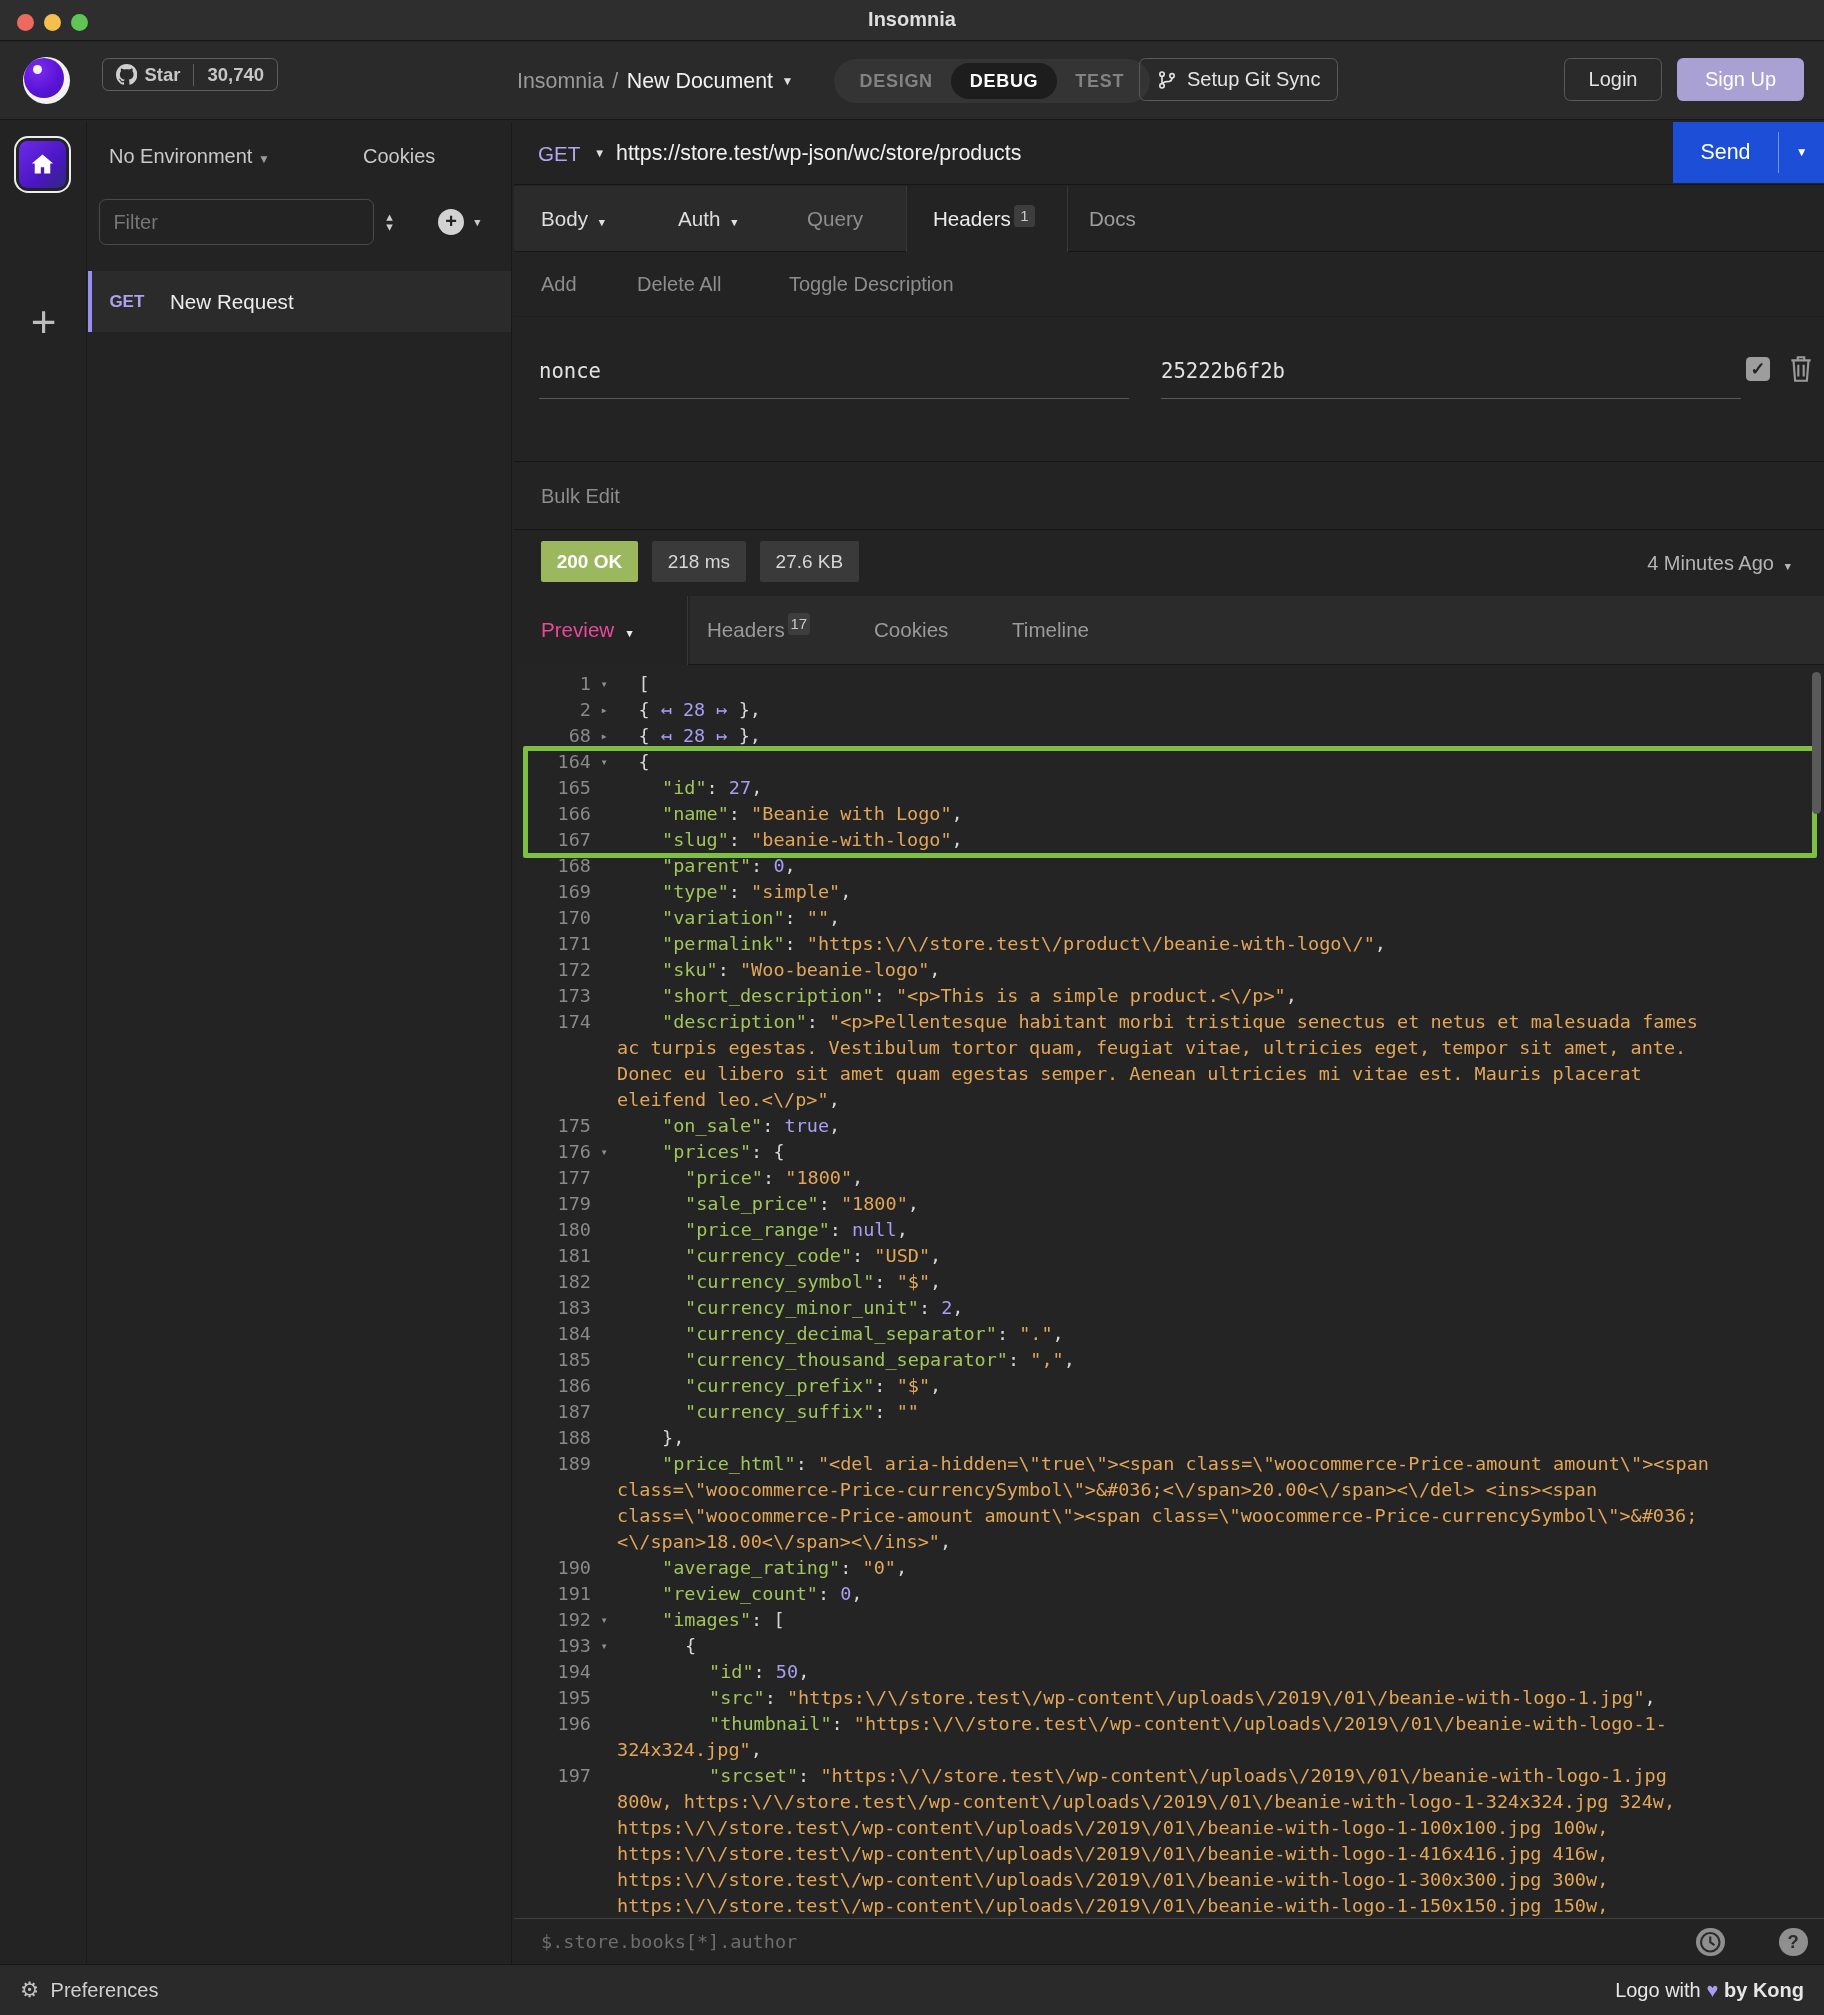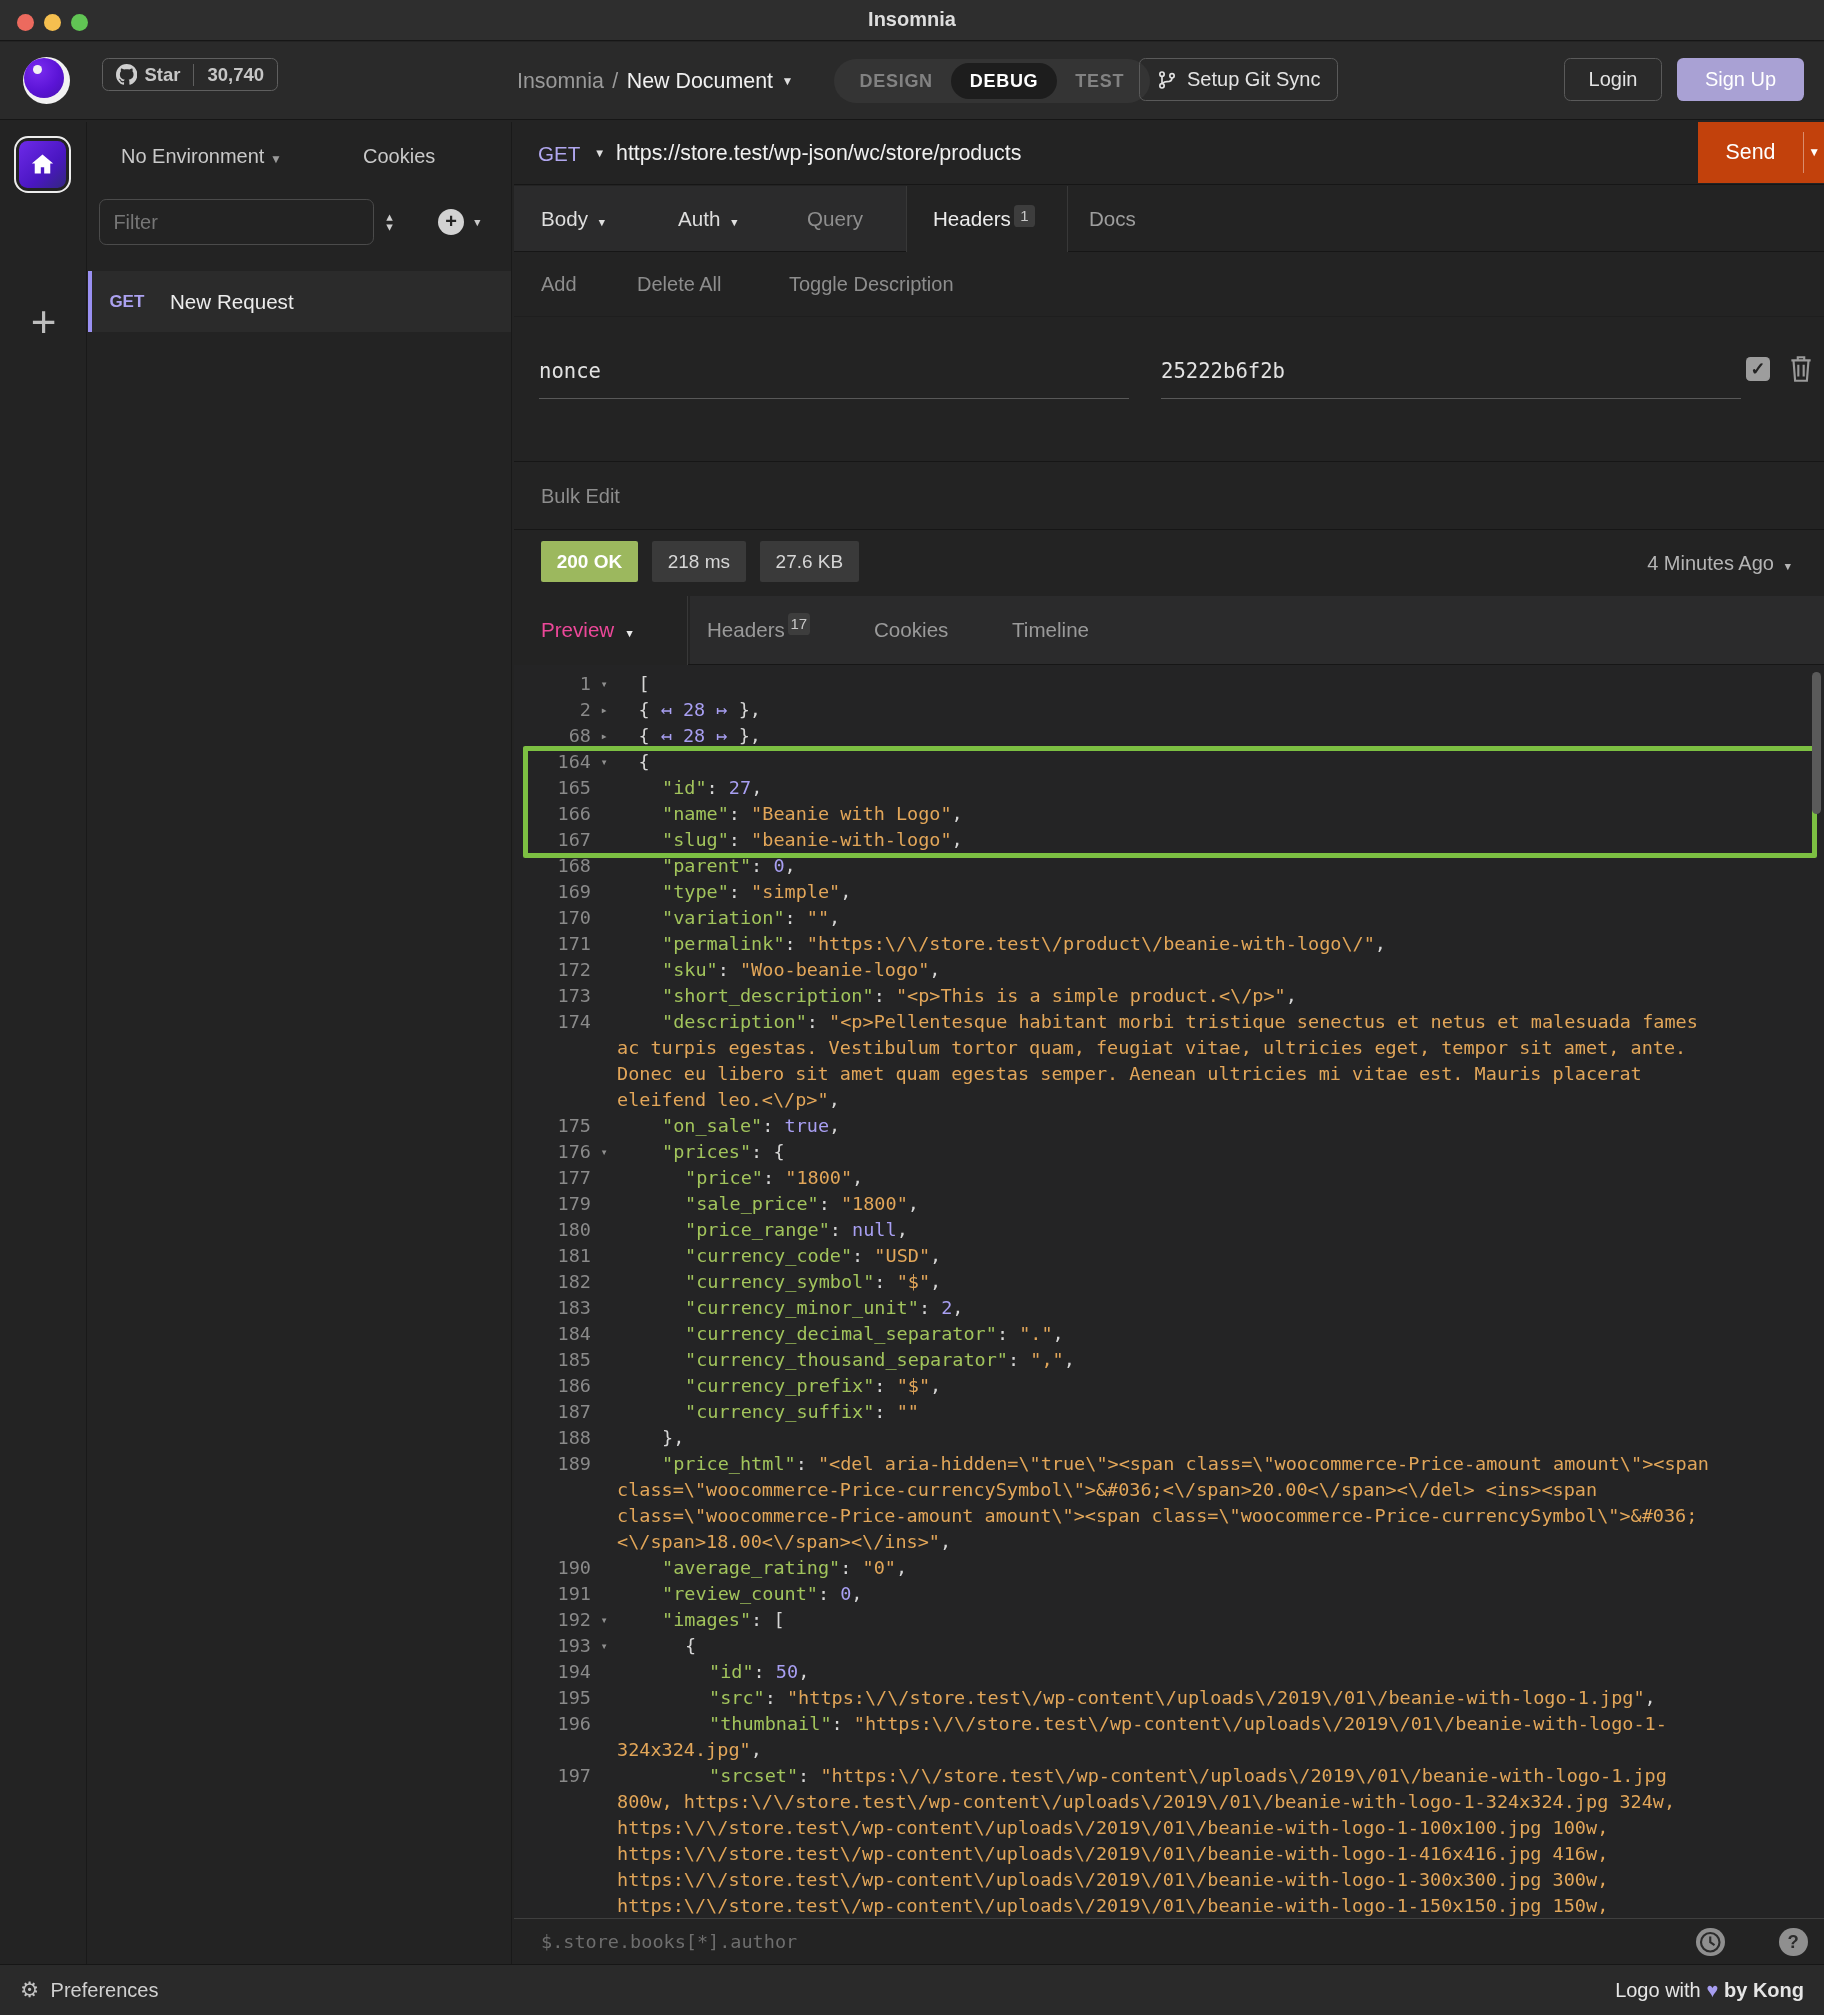--- a/index.html
+++ b/index.html
@@ -33,40 +33,40 @@
 
   
   .rail { position:absolute; left:0; top:122px; width:87px; bottom:51px; background:#232323; border-right:1.4px solid #191919; }
   .homebtn { position:absolute; left:14.2px; top:14.2px; width:57px; height:57px; border:2.8px solid #ececec; border-radius:14.2px; background:#232323; padding:2.8px; }
   .homebtn .inner { width:100%; height:100%; border-radius:8.5px; background:linear-gradient(135deg,#6d2ae8 0%,#4a16c2 60%,#33277e 100%); display:flex; align-items:center; justify-content:center; }
   .railplus { position:absolute; left:0; width:87px; top:178px; text-align:center; font-size:44px; font-weight:300; color:#bdbdbd; line-height:44px; }
 
   
   .side { position:absolute; left:88px; top:122px; width:424px; bottom:51px; background:#232323; border-right:1.4px solid #191919; }
   .envrow { position:absolute; left:0; right:0; top:13px; height:43px; }
-  .envlabel { position:absolute; left:33px; top:0; line-height:43px; font-size:20px; color:#c9c9c9;text-align:right; }
+  .envlabel { position:absolute; left:21px; top:0; line-height:43px; font-size:20px; color:#c9c9c9;text-align:right; }
   .cookies { position:absolute; left:275px; top:0; line-height:43px; font-size:20px; color:#c9c9c9; }
   .filterrow { position:absolute; left:0; right:0; top:77px; height:50px; }
   .filterinput { position:absolute; left:11.4px; top:0; width:275px; height:46px; background:transparent; border:1.4px solid #4b4b4b; border-radius:7.1px; color:#cfcfcf; font-size:20px; padding:0 13px; outline:none; }
   .filterinput::placeholder { color:#767676; }
   .sorticon { position:absolute; left:285px; top:5.7px; width:33px; height:34px; display:flex; flex-direction:column; align-items:center; justify-content:center; color:#cdcdcd; font-size:13px; line-height:10px; }
   .pluscircle { position:absolute; left:350px; top:10px; width:26px; height:26px; border-radius:50%; background:#d2d2d2; color:#232323; font-size:20px; font-weight:bold; text-align:center; line-height:24px; }
   .pluscaret { position:absolute; left:384px; top:17px; font-size:10.7px; color:#c9c9c9; }
   .reqitem { position:absolute; left:0; right:0; top:149px; height:61px; background:#2b2b2b; }
   .reqitem .bar { position:absolute; left:0; top:0; bottom:0; width:4.3px; background:#9a90f2; }
   .reqitem .method { position:absolute; left:21.4px; top:0; line-height:61px; font-size:17px; font-weight:600; color:#aca2f0; }
   .reqitem .name { position:absolute; left:82px; top:0; line-height:61px; font-size:20.6px; color:#ececec; }
 
   
   .main { position:absolute; left:514px; top:122px; right:0; bottom:51px; background:#232323; }
   .urlrow { position:absolute; left:0; right:0; top:0; height:63px; border-bottom:1.4px solid #161616; }
   .urlmethod { position:absolute; left:24px; line-height:63px; font-size:20.6px; color:#b1a7ef; }
   .urlcaret { position:absolute; left:80px; top:0; line-height:63px; font-size:11.4px; color:#e0e0e0; }
   .urltext { position:absolute; left:102px; line-height:63px; font-size:21.4px; color:#f0f0f0; }
-  .send { position:absolute; right:0; top:0; width:126px; height:61px; background:#c2410c; display:flex; }
+  .send { position:absolute; right:0; top:0; width:151px; height:61px; background:#1d4ed8; display:flex; }
   .send .lbl { width:105px; text-align:center; line-height:61px; color:#fff; font-size:21.4px; }
   .send .divider { width:1.4px; background:rgba(255,255,255,.4); margin:10px 0; }
   .send .dd { flex:1; text-align:center; line-height:61px; color:#fff; font-size:12px; }
 
   .tabsrow { position:absolute; left:0; right:0; top:64px; height:66px; border-bottom:1.4px solid #161616; }
   .rstrip { position:absolute; left:0; top:0; bottom:-1.4px; width:392px; background:#2b2b2c; border-bottom:1.4px solid #161616; }
   .tab { position:absolute; top:0; line-height:65px; font-size:20.6px; color:#9a9a9a; }
   .tab .caret { font-size:10.7px; margin-left:8.5px; }
   .activetab { position:absolute; left:392px; top:0; bottom:-1.4px; width:162px; background:#232323; border-left:1.4px solid #383838; border-right:1.4px solid #383838; text-align:left; }
   .activetab .lbl { margin-left:26px; line-height:65px; font-size:20.6px; color:#ececec; display:inline-block; }

